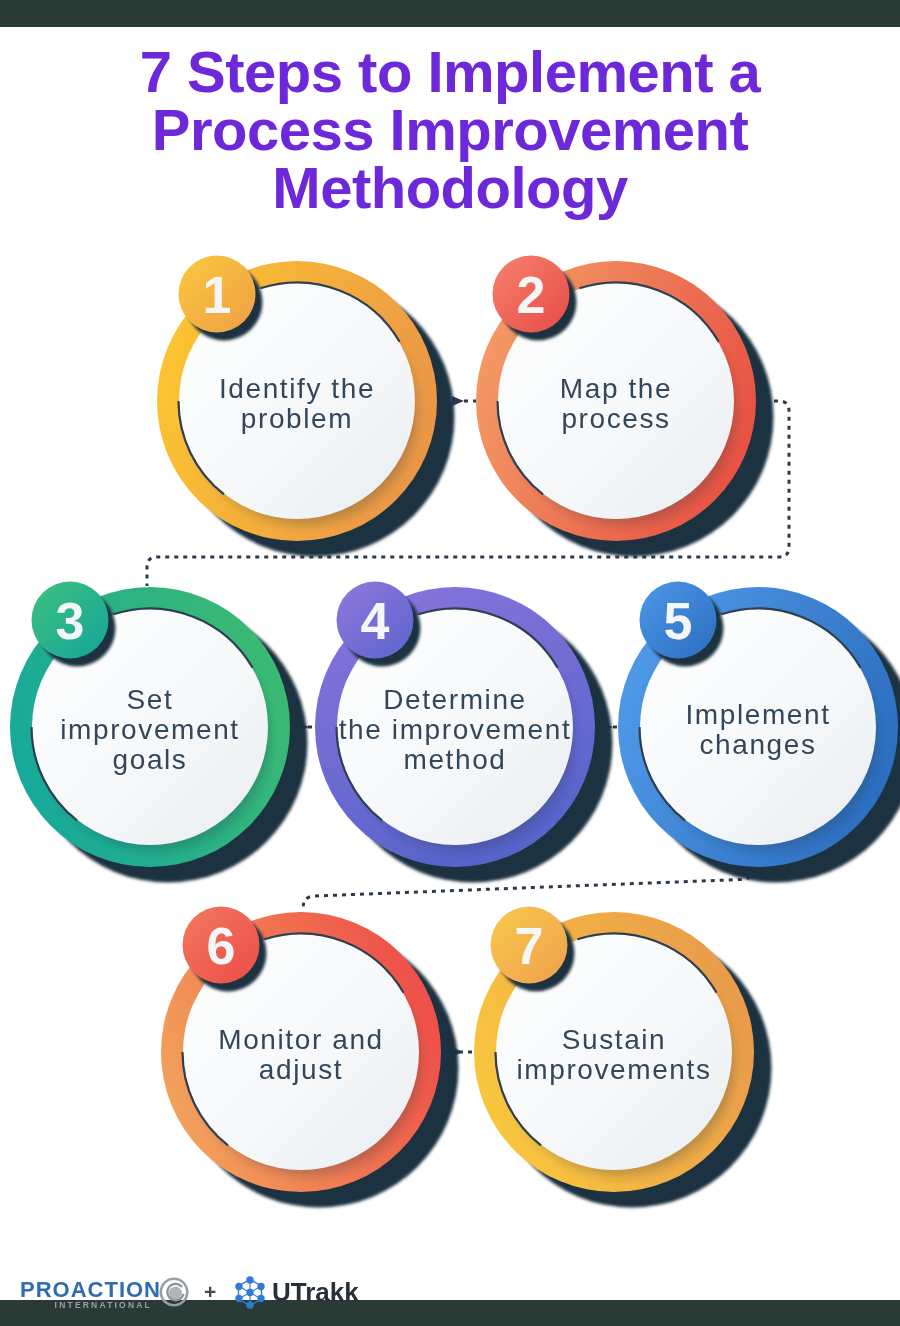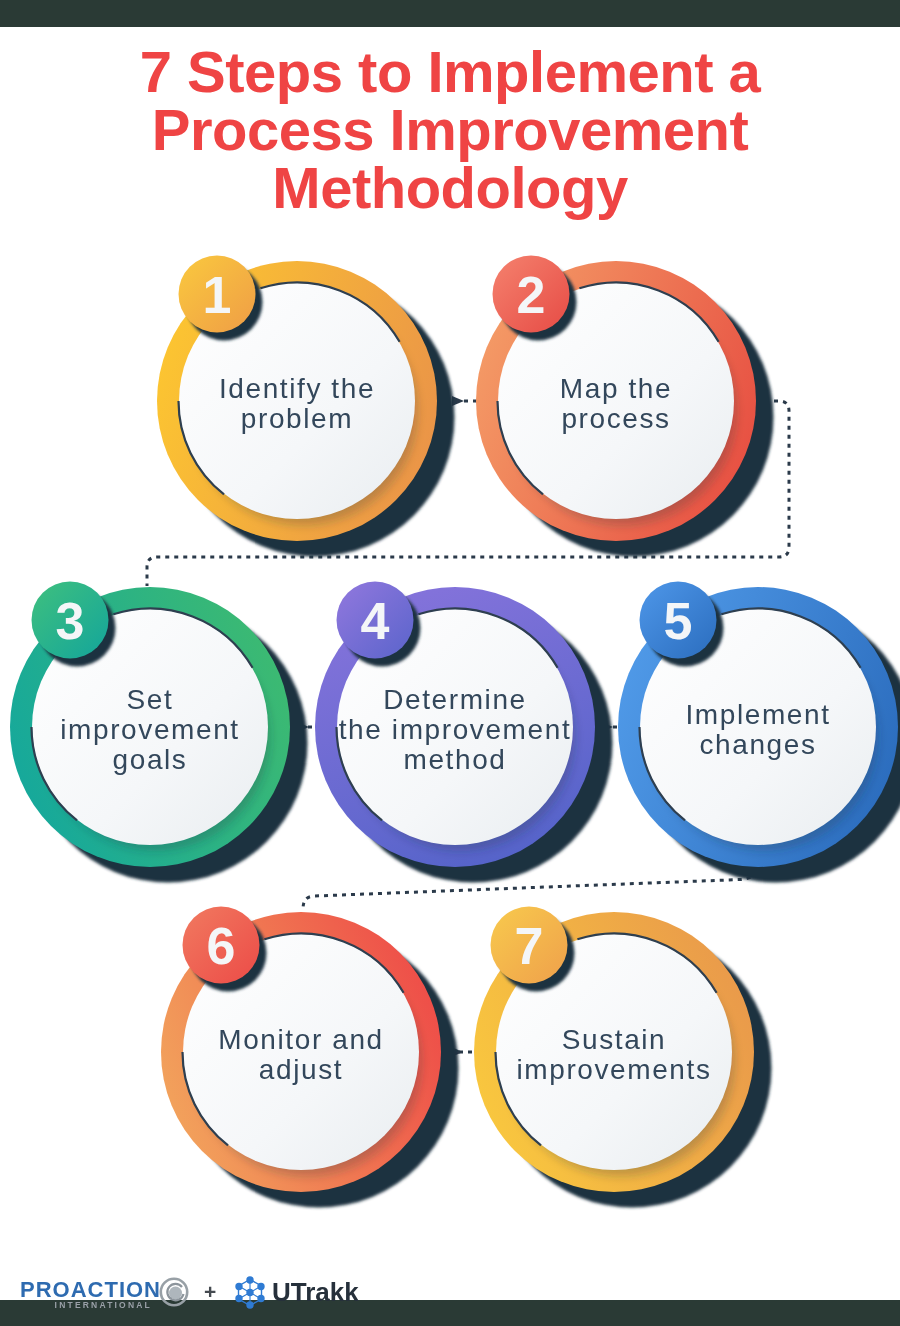--- a/index.html
+++ b/index.html
@@ -1,21 +1,21 @@
 <!DOCTYPE html>
 <html><head>
 <meta charset="utf-8">
 <style>
   html,body{margin:0;padding:0;width:900px;height:1326px;background:#ffffff;overflow:hidden;}
   body{font-family:"Liberation Sans",sans-serif;position:relative;}
   .band{position:absolute;left:0;width:900px;background:#2a3a35;}
   #bandtop{top:0;height:27px;}
   #bandbot{top:1300px;height:26px;}
   #title{position:absolute;top:43px;left:0;width:900px;text-align:center;
-    font-size:58px;line-height:58px;font-weight:700;letter-spacing:-0.5px;color:#ef4444;}
+    font-size:58px;line-height:58px;font-weight:700;letter-spacing:-0.5px;color:#6d28d9;}
 </style>
 </head>
 <body>
 <div class="band" id="bandtop"></div>
 <div class="band" id="bandbot"></div>
 <div id="title">7 Steps to Implement a<br>Process Improvement<br>Methodology</div>
 <svg id="art" width="900" height="1326" viewBox="0 0 900 1326" style="position:absolute;top:0;left:0;" xmlns="http://www.w3.org/2000/svg" font-family="Liberation Sans, sans-serif">
 <defs>
   <filter id="b2" x="-20%" y="-20%" width="140%" height="140%">
         <feGaussianBlur stdDeviation="1.5"></feGaussianBlur>

